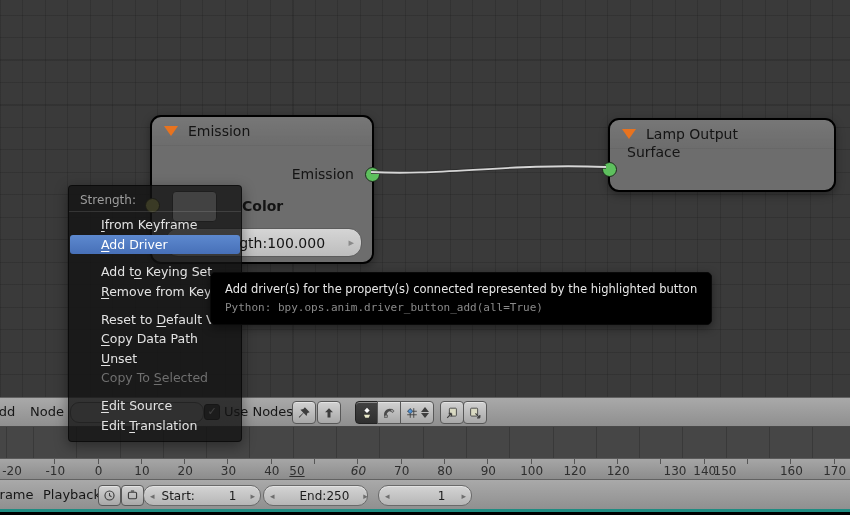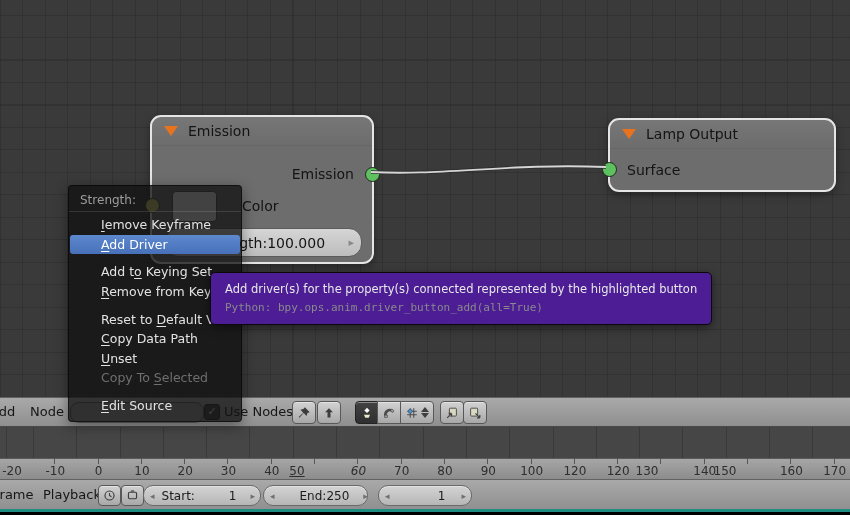--- a/index.html
+++ b/index.html
@@ -8,21 +8,21 @@
        -webkit-font-smoothing:antialiased;}
 
   
   .grid-bg{position:absolute;left:0;top:0;width:850px;height:398px;
     background:
       repeating-linear-gradient(90deg, rgba(0,0,0,.13) 0 1px, transparent 1px 22.5px),
       repeating-linear-gradient(0deg, rgba(0,0,0,.13) 0 1px, transparent 1px 22.5px),
       #3a3a3a;}
   #wire-layer{position:absolute;left:0;top:0;width:850px;height:398px;z-index:6;pointer-events:none;}
 
-  .node{position:absolute;background:#6d6d6d;border:2px solid #e5e5e5;border-radius:11px;
+  .node{position:absolute;background:#6d6d6d;border:2px solid #000000;border-radius:11px;
         box-shadow:0 3px 8px rgba(0,0,0,.35);z-index:5;}
   .node-header{height:28px;display:flex;align-items:center;gap:10px;padding:0 12px;
         border-bottom:1px solid rgba(0,0,0,.12);
         background:linear-gradient(rgba(255,255,255,.07),rgba(255,255,255,0));
         border-radius:9px 9px 0 0;}
   .tri-collapse{width:0;height:0;border-left:7px solid transparent;border-right:7px solid transparent;
         border-top:10px solid #e8731f;}
   .node-title{font-size:14px;color:#141414;}
   .node-label{font-size:14px;color:#141414;position:absolute;}
   .socket{position:absolute;width:13px;height:13px;border-radius:50%;border:1px solid #1c2b1c;z-index:7;}
@@ -88,21 +88,21 @@
   .menu-item{height:19.6px;display:flex;align-items:center;padding:0 8px 0 32px;
         font-size:12.5px;color:#e2e2e2;white-space:nowrap;}
   .menu-item.hl{background:linear-gradient(#5d89cf,#4770b8);border-radius:3px;margin:0 1px;
         padding-left:31px;color:#fff;}
   .menu-item.dis{color:#6f6f6f;}
   .menu-sep{height:8px;}
   .accel{text-decoration:underline;text-underline-offset:2px;}
   .mi-shortcut{margin-left:auto;color:#e2e2e2;}
 
   
-  #tooltip{position:absolute;left:210px;top:272px;z-index:60;background:#4c1d95;
+  #tooltip{position:absolute;left:210px;top:272px;z-index:60;background:#000000;
         border:1px solid #090909;border-radius:5px;padding:9px 14px 10px;white-space:nowrap;
         box-shadow:0 3px 10px rgba(0,0,0,.45);}
   #tooltip .tip-main{font-size:11.5px;color:#e8e8e8;}
   #tooltip .tip-python{margin-top:5px;font-size:11px;color:#8a8a8a;
         font-family:"DejaVu Sans Mono",monospace;}
 
   .dim-widget{position:absolute;background:#9a9a9a;border:1px solid #5f5f5f;border-radius:9px;}
 </style>
 </head>
 <body>
@@ -116,35 +116,35 @@
 
 <div class="node" style="left:150px;top:115px;width:220px;height:145px;">
   <div class="node-header">
     <span class="tri-collapse"></span>
     <span class="node-title">Emission</span>
   </div>
   <span class="node-label" style="right:18px;top:49px;">Emission</span>
   <span class="socket green" style="right:-8px;top:50px;"></span>
   <span class="socket yellow" style="left:-7px;top:81px;"></span>
   <span class="color-swatch"></span>
-  <span class="node-label" style="left:90px;top:81px;">Color</span>
+  <span class="node-label" style="left:90px;top:81px;font-weight:bold;">Color</span>
   <span class="socket gray" style="left:-7px;top:118px;"></span>
   <div class="slider">
     <span>Strength:</span>
       <span>100.000</span>
     <span class="chev-r">▸</span>
   </div>
 </div>
 
 <div class="node" style="left:608px;top:118px;width:224px;height:70px;">
   <div class="node-header">
     <span class="tri-collapse"></span>
     <span class="node-title">Lamp Output</span>
   </div>
-  <span class="node-label" style="left:17px;top:42px;">Surface</span>
+  <span class="node-label" style="left:17px;top:24px;">Surface</span>
   <span class="socket green" style="left:-8px;top:42px;"></span>
 </div>
 
 <div class="hbar" id="node-header-bar">
   <span class="menu-label" style="left:-10px;">Add</span>
   <span class="menu-label" style="left:30px;">Node</span>
 
   <span class="dim-widget" style="left:70px;top:4px;width:132px;height:19px;"></span>
 
   <span class="checkbox" style="left:204px;top:6px;">✓</span>
@@ -212,21 +212,21 @@
       <span class="tick-num" style="left: 228.5px;">30</span>
       <span class="tick-num" style="left: 271.8px;">40</span>
       <span class="tick-num" style="left: 297px; text-decoration: underline;">50</span>
       <span class="tick-num" style="left: 358.4px; font-style: italic;">60</span>
       <span class="tick-num" style="left: 401.7px;">70</span>
       <span class="tick-num" style="left: 445px;">80</span>
       <span class="tick-num" style="left: 488.3px;">90</span>
       <span class="tick-num" style="left: 531.6px;">100</span>
       <span class="tick-num" style="left: 574.9px;">120</span>
       <span class="tick-num" style="left: 618.2px;">120</span>
-      <span class="tick-num" style="left: 647px; text-align: center;">130</span>
+      <span class="tick-num" style="left: 675px; text-align: center;">130</span>
       <span class="tick-num" style="left: 704.8px;">140</span>
       <span class="tick-num" style="left: 725px;">150</span>
       <span class="tick-num" style="left: 791.4px;">160</span>
       <span class="tick-num" style="left: 834.7px;">170</span>
     </div>
 </div>
 
 <div class="hbar" id="timeline-header">
   <span class="menu-label" style="left:-7px;top:7px;">Frame</span>
   <span class="menu-label" style="left:43px;top:7px;">Playback</span>
@@ -267,21 +267,21 @@
 </div>
 
 <div id="teal-strip"></div>
 <div id="black-strip"></div>
 
 <div id="context-menu">
   <div class="menu-title">Strength:</div>
   <div class="menu-divider"></div>
   <div id="menu-items">
       <div class="menu-item">
-        <span><span></span><span class="accel">I</span><span>emove Keyframe</span></span>
+        <span><span></span><span class="accel">I</span><span>from Keyframe</span></span>
       </div>
       <div class="menu-item hl">
         <span><span></span><span class="accel">A</span><span>dd Driver</span></span>
       </div>
       <div class="menu-sep"></div>
       <div class="menu-item">
         <span><span>Add t</span><span class="accel">o</span><span> Keying Set</span></span>
       </div>
       <div class="menu-item">
         <span><span></span><span class="accel">R</span><span>emove from Keying Set</span></span>
@@ -295,20 +295,23 @@
       </div>
       <div class="menu-item">
         <span><span></span><span class="accel">U</span><span>nset</span></span>
       </div>
       <div class="menu-item dis">
         <span><span>Copy To </span><span class="accel">S</span><span>elected</span></span>
       </div>
       <div class="menu-sep"></div>
       <div class="menu-item">
         <span><span></span><span class="accel">E</span><span>dit Source</span></span>
+      </div>
+      <div class="menu-item">
+        <span><span>Edit </span><span class="accel">T</span><span>ranslation</span></span>
       </div>
     </div>
 </div>
 
 <div id="tooltip">
   <div class="tip-main">Add driver(s) for the property(s) connected represented by the highlighted button</div>
   <div class="tip-python">Python: bpy.ops.anim.driver_button_add(all=True)</div>
 </div>
 
 </body></html>

